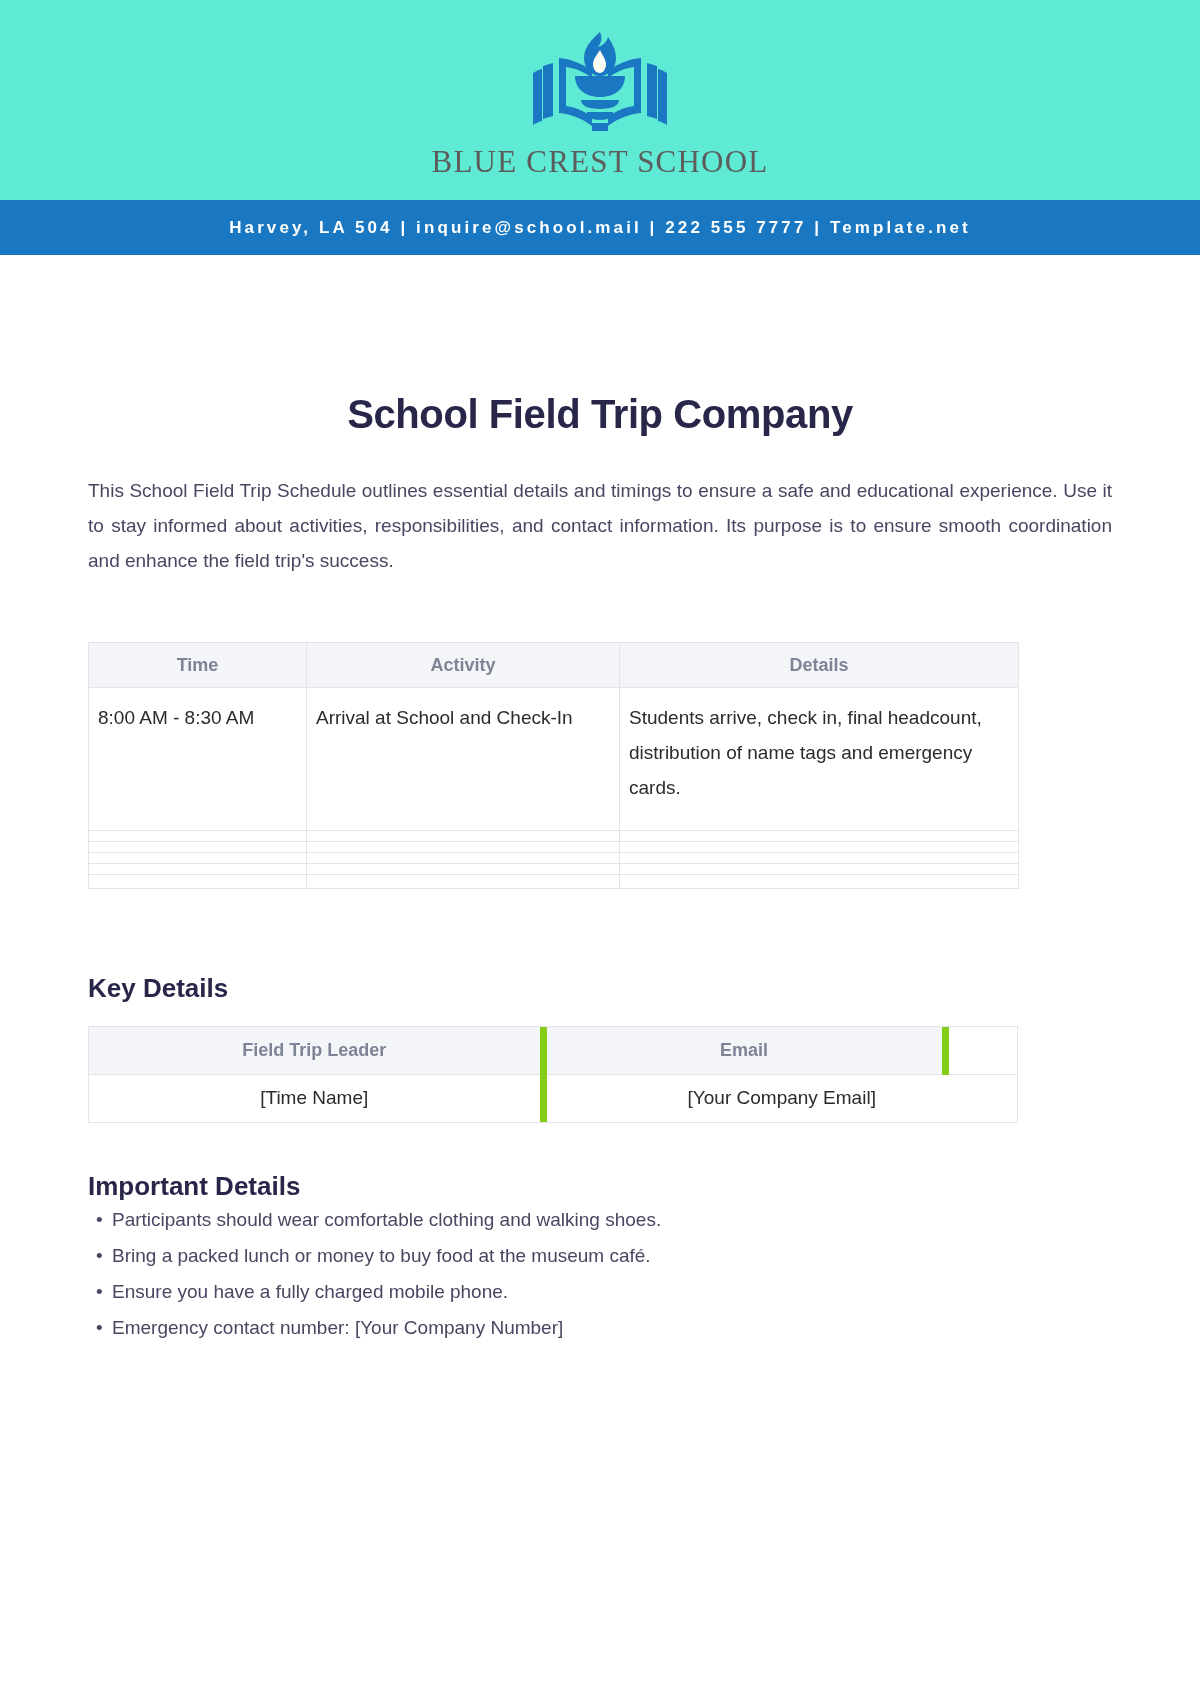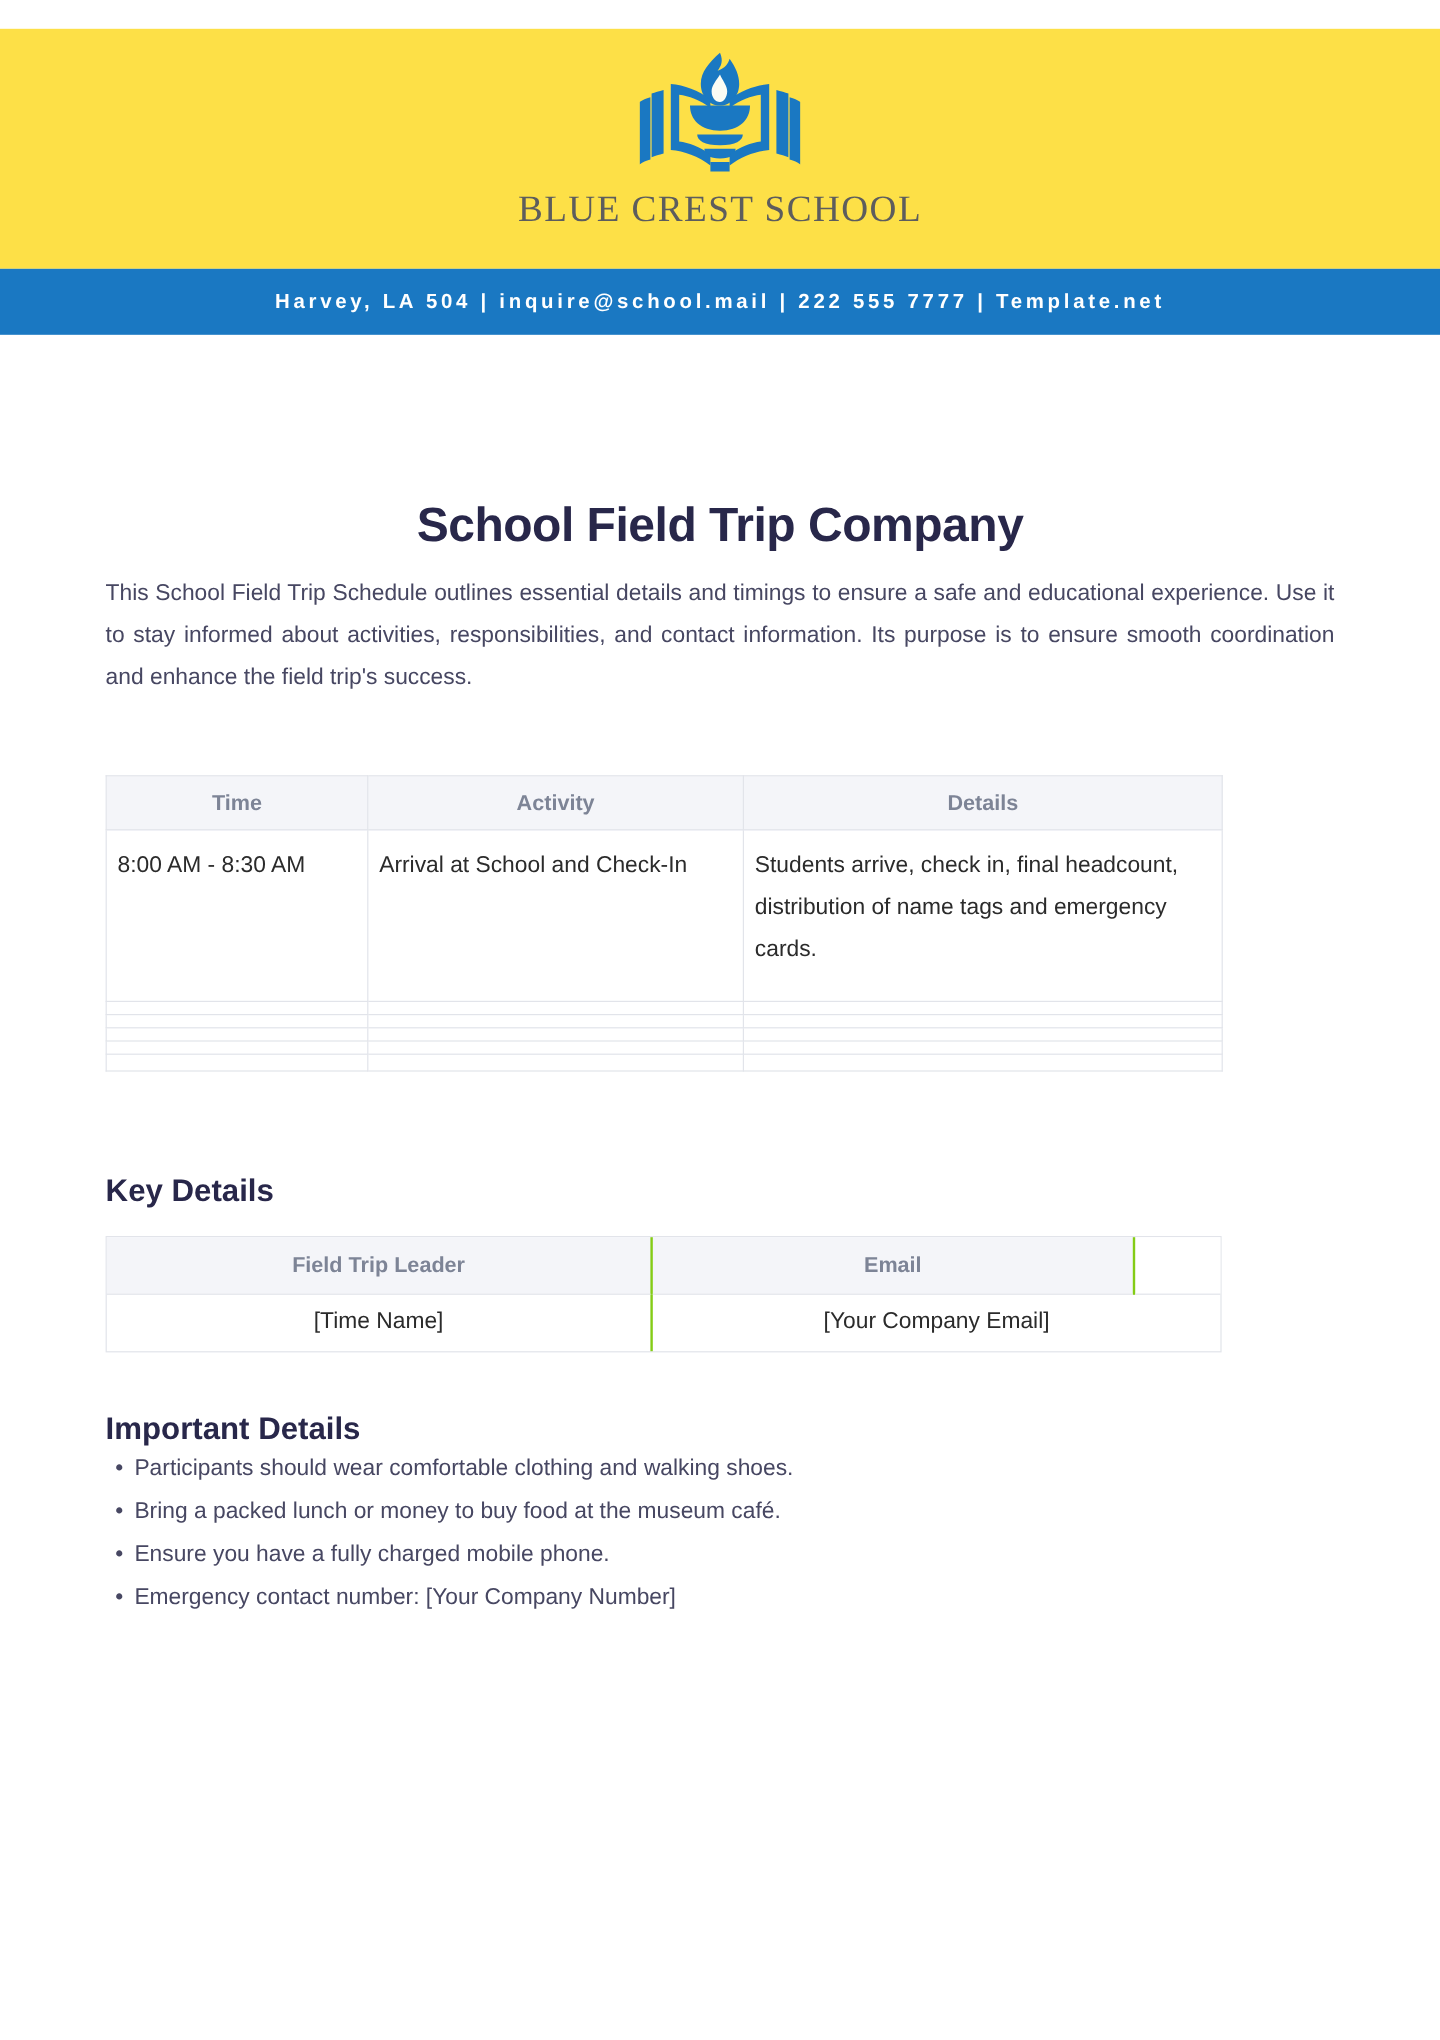--- a/index.html
+++ b/index.html
@@ -13,27 +13,26 @@
     font-family: "Liberation Sans", sans-serif;
     background: #ffffff;
     color: #3f3f56;
     -webkit-font-smoothing: antialiased;
   }
 
   
   .letterhead {
     width: 1200px;
     height: 200px;
-    background: #fde047;
+    background: #5eead4;
     display: flex;
     flex-direction: column;
     align-items: center;
     justify-content: flex-start;
-    padding-top: 18px;
-    margin-top: 24px;
+    padding-top: 30px;
   }
 
   .logo-mark {
     width: 134px;
     height: 108px;
     display: block;
   }
 
   .school-name {
     font-family: "Liberation Serif", serif;
@@ -70,21 +69,21 @@
   .doc-title {
     text-align: center;
     font-size: 40px;
     font-weight: 700;
     color: #28274a;
     letter-spacing: -0.4px;
     margin-top: 137px;
   }
 
   .intro {
-    margin-top: 16px;
+    margin-top: 36px;
     font-size: 19px;
     line-height: 35px;
     color: #474762;
     text-align: justify;
     text-justify: inter-word;
   }
 
   
   table {
     border-collapse: collapse;
@@ -151,21 +150,21 @@
     margin-top: 22px;
     border: 1px solid #e2e4ea;
   }
 
   .contacts-table {
     width: 100%;
   }
 
   .contacts-table th,
   .contacts-table td {
-    border-right: 2px solid #84cc16;
+    border-right: 7px solid #84cc16;
     text-align: center;
   }
 
   .contacts-table th:last-child,
   .contacts-table td:last-child {
     border-right: none;
   }
 
   .contacts-table thead tr {
     border-bottom: 1px solid #e2e4ea;

